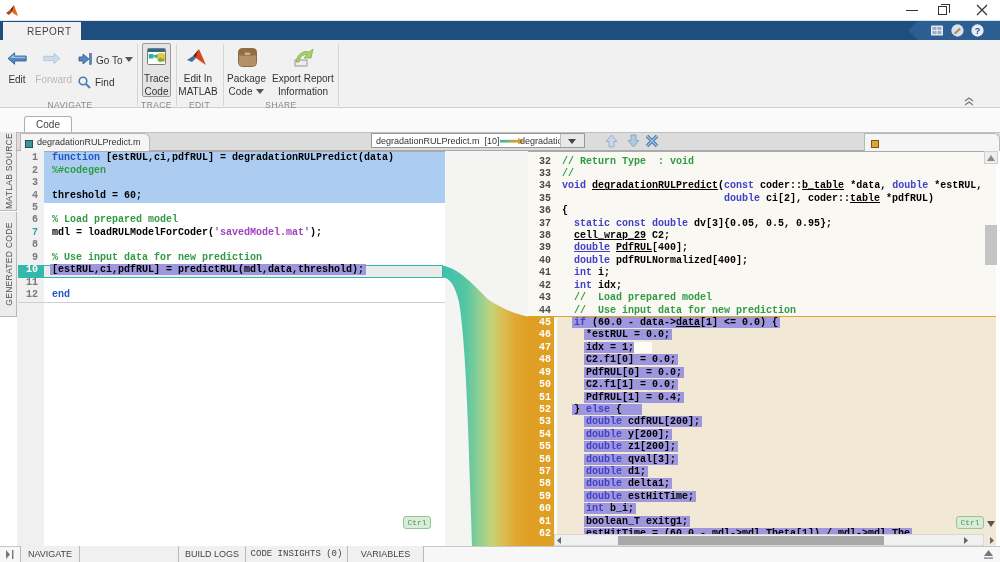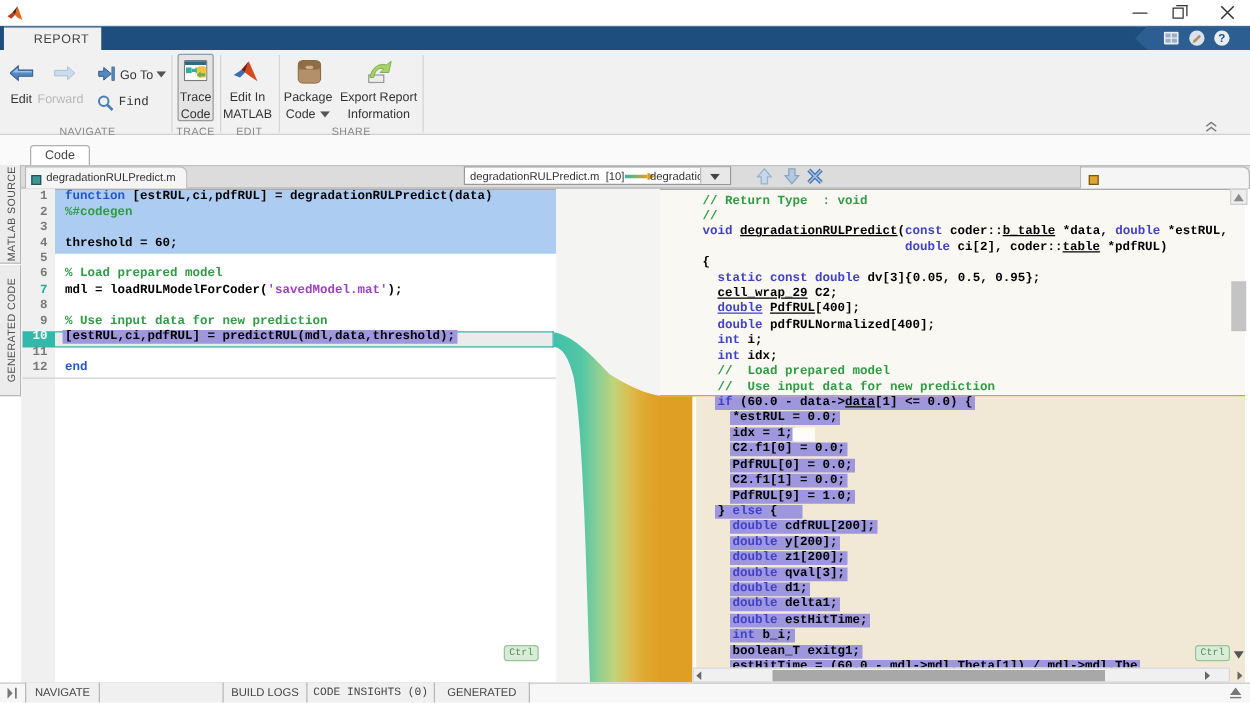--- a/index.html
+++ b/index.html
@@ -62,36 +62,36 @@
 
 <svg class="abs" style="left:8px;top:51px;" width="19" height="15" viewBox="0 0 23 15">
   <polygon points="0,7.5 8,0.5 8,4.5 22,4.5 22,10.5 8,10.5 8,14.5" fill="#5588c0" stroke="#2c5a8c" stroke-width="1"></polygon>
   <polygon points="1.5,7.5 7.5,2.5 7.5,5.5 21,5.5 21,7 2.5,7" fill="#9dc0e4"></polygon>
 </svg>
 <div class="abs" style="left:3px;top:74px;width:28px;text-align:center;font-size:10px;color:#333;">Edit</div>
 
 <svg class="abs" style="left:43px;top:51px;" width="17" height="15" viewBox="0 0 23 15">
   <polygon points="23,7.5 15,0.5 15,4.5 1,4.5 1,10.5 15,10.5 15,14.5" fill="#ccdcef" stroke="#aabdd4" stroke-width="1"></polygon>
 </svg>
-<div class="abs" style="left:30px;top:74px;width:42px;text-align:left;font-size:10px;color:#b8b8b8;">Forward</div>
+<div class="abs" style="left:30px;top:74px;width:42px;text-align:right;font-size:10px;color:#b8b8b8;">Forward</div>
 
 <svg class="abs" style="left:78px;top:53px;" width="14" height="12" viewBox="0 0 14 12">
   <polygon points="0,6 6,1 6,4 10,4 10,8 6,8 6,11" transform="scale(-1,1) translate(-11,0)" fill="#5588c0" stroke="#2c5a8c" stroke-width="0.8"></polygon>
   <rect x="11.5" y="0.5" width="2" height="11" fill="#5588c0" stroke="#2c5a8c" stroke-width="0.5"></rect>
 </svg>
 <div class="abs" style="left:96px;top:55px;font-size:10px;color:#333;">Go To</div>
 <svg class="abs" style="left:125px;top:57px;" width="8" height="6" viewBox="0 0 8 6">
       <polygon points="0,0 8,0 4,5" fill="#555"></polygon>
     </svg>
 
 <svg class="abs" style="left:78px;top:76px;" width="13" height="13" viewBox="0 0 13 13">
   <circle cx="5" cy="5" r="3.8" fill="none" stroke="#4a7cb8" stroke-width="1.6"></circle>
   <line x1="8" y1="8" x2="12" y2="12" stroke="#4a7cb8" stroke-width="2"></line>
 </svg>
-<div class="abs" style="left:95px;top:77px;font-size:10px;color:#333;font-family:Liberation Mono, monospace;">Find</div>
+<div class="abs" style="left:95px;top:77px;font-size:10px;color:#333;">Find</div>
 <div class="abs" style="left:5px;top:100px;width:130px;text-align:center;font-size:8.5px;color:#888;letter-spacing:0.4px;">NAVIGATE</div>
 <div class="abs" style="left:137px;top:44px;width:1px;height:62px;background:#d5d5d5;"></div>
 
 <div class="abs" style="left:142px;top:43px;width:29px;height:54px;background:#e4e4e4;border:1px solid #9a9a9a;border-radius:2px;"></div>
 <svg class="abs" style="left:147px;top:48px;" width="19" height="17" viewBox="0 0 19 17">
   <rect x="0.5" y="0.5" width="18" height="16" rx="1" fill="#fbfbfb" stroke="#7a7a7a"></rect>
   <rect x="1" y="1" width="17" height="3" fill="#2a6a8a"></rect>
   <rect x="1.8" y="6" width="4.5" height="4.5" fill="#35b0a0"></rect>
   <polygon points="6.5,7 9.5,7 9.5,5.5 12.5,8.2 9.5,11 9.5,9.5 6.5,9.5" fill="#35b0a0"></polygon>
   <rect x="10.5" y="5" width="7.5" height="9" rx="2" fill="#f0c440"></rect>
@@ -233,40 +233,71 @@
   </linearGradient>
       </defs>
   <path d="M443,265.8 C458,268.5 470,281 488,299.5 C505,310 516,314.5 528,316.5 L528,546 L472,546 C469,460 467,350 459,302 C455,286 450,277.8 443,277.5 Z" fill="url(#band)"></path>
 </svg>
 
 <div class="abs" style="left:528px;top:151px;width:468px;height:395px;background:#faf8f3;border-top:1px solid #aaa;"></div>
 
 <div class="abs" style="left:528px;top:315.5px;width:468px;height:230.5px;background:#f1e9d5;border-top:1.5px solid #e0a52c;"></div>
 <div class="abs" style="left:528px;top:316.5px;width:26px;height:229.5px;background:#df9f24;"></div>
 <div class="abs" style="left:554px;top:318px;width:2.5px;height:228px;background:#fdfcf8;"></div>
+<pre class="abs" style="left:528px;top:155.5px;width:23px;text-align:right;color:#4a4a4a;">32
+33
+34
+35
+36
+37
+38
+39
+40
+41
+42
+43
+44
+<span style="color:#fff">45
+46
+47
+48
+49
+50
+51
+52
+53
+54
+55
+56
+57
+58
+59
+60
+61
+62</span></pre>
 <pre class="abs" style="left:562px;top:155.5px;"><span class="cmt">// Return Type  : void</span>
 <span class="cmt">//</span>
 <span class="kwR">void</span> <span class="und">degradationRULPredict</span>(<span class="kwR">const</span> coder::<span class="und">b_table</span> *data, <span class="kwR">double</span> *estRUL,
                            <span class="kwR">double</span> ci[2], coder::<span class="und">table</span> *pdfRUL)
 {
   <span class="kwR">static</span> <span class="kwR">const</span> <span class="kwR">double</span> dv[3]{0.05, 0.5, 0.95};
   <span class="und">cell_wrap_29</span> C2;
   <span class="kwR und">double</span> <span class="und">PdfRUL</span>[400];
   <span class="kwR">double</span> pdfRULNormalized[400];
   <span class="kwR">int</span> i;
   <span class="kwR">int</span> idx;
   <span class="cmt">//  Load prepared model</span>
   <span class="cmt">//  Use input data for new prediction</span>
   <span class="hl"><span class="kwR">if</span> (60.0 - data-&gt;<span class="und">data</span>[1] &lt;= 0.0) {</span>
     <span class="hl">*estRUL = 0.0;</span>
     <span class="hl">idx = 1;</span>
     <span class="hl">C2.f1[0] = 0.0;</span>
     <span class="hl">PdfRUL[0] = 0.0;</span>
     <span class="hl">C2.f1[1] = 0.0;</span>
-    <span class="hl">PdfRUL[9] = 1.0;</span>
+    <span class="hl">PdfRUL[1] = 0.4;</span>
   <span class="hl">} <span class="kwR">else</span> {   </span>
     <span class="hl"><span class="kwR">double</span> cdfRUL[200];</span>
     <span class="hl"><span class="kwR">double</span> y[200];</span>
     <span class="hl"><span class="kwR">double</span> z1[200];</span>
     <span class="hl"><span class="kwR">double</span> qval[3];</span>
     <span class="hl"><span class="kwR">double</span> d1;</span>
     <span class="hl"><span class="kwR">double</span> delta1;</span>
     <span class="hl"><span class="kwR">double</span> estHitTime;</span>
     <span class="hl"><span class="kwR">int</span> b_i;</span>
     <span class="hl">boolean_T exitg1;</span>
@@ -304,21 +335,21 @@
 <div class="abs" style="left:20px;top:546px;width:1px;height:16px;background:#b8b8b8;"></div>
 <div class="abs" style="left:79px;top:546px;width:1px;height:16px;background:#b8b8b8;"></div>
 <div class="abs" style="left:178px;top:546px;width:1px;height:16px;background:#b8b8b8;"></div>
 <div class="abs" style="left:245px;top:546px;width:1px;height:16px;background:#b8b8b8;"></div>
 <div class="abs" style="left:347px;top:546px;width:1px;height:16px;background:#b8b8b8;"></div>
 <div class="abs" style="left:423px;top:546px;width:1px;height:16px;background:#b8b8b8;"></div>
 <div class="abs" style="left:20px;top:549px;width:60px;text-align:center;font-size:9px;color:#444;">NAVIGATE</div>
 <div class="abs" style="left:79px;top:577px;width:100px;text-align:center;font-size:9px;color:#444;">ALL MESSAGES (0)</div>
 <div class="abs" style="left:178px;top:549px;width:68px;text-align:center;font-size:9px;color:#444;">BUILD LOGS</div>
 <div class="abs" style="left:245px;top:549px;width:103px;text-align:center;font-size:9px;color:#444;font-family:Liberation Mono, monospace;">CODE INSIGHTS (0)</div>
-<div class="abs" style="left:347px;top:549px;width:77px;text-align:center;font-size:9px;color:#444;">GENERATED</div>
+<div class="abs" style="left:347px;top:549px;width:77px;text-align:center;font-size:9px;color:#444;">VARIABLES</div>
 <svg class="abs" style="left:5px;top:550px;" width="10" height="9" viewBox="0 0 10 9">
       <polygon points="1,0 5,4.5 1,9" fill="#777"></polygon>
       <rect x="7" y="0" width="1.4" height="9" fill="#777"></rect>
     </svg>
 <svg class="abs" style="left:983px;top:550px;" width="11" height="9" viewBox="0 0 11 9">
       <polygon points="5.5,0 10,6 1,6" fill="#777"></polygon>
       <rect x="1" y="7.5" width="9" height="1.2" fill="#777"></rect>
     </svg>
 
 </div>

